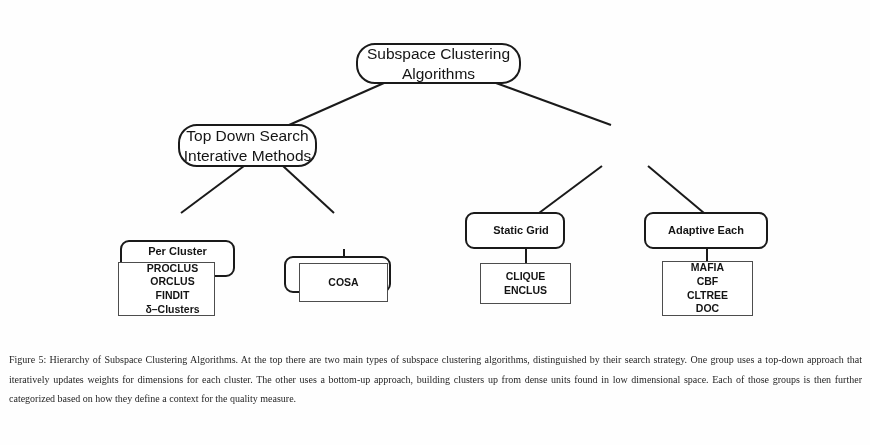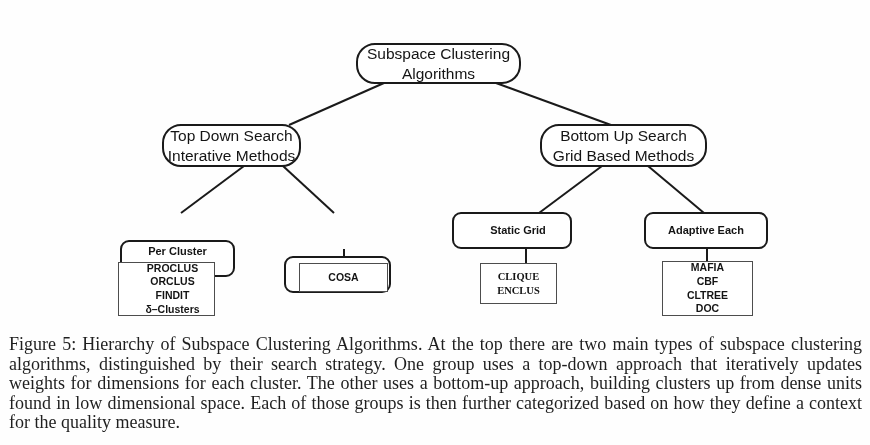--- a/index.html
+++ b/index.html
@@ -56,38 +56,38 @@
   }
   .node.leaf {
     border: 1px solid #4d4d4d;
     border-radius: 0;
     font-size: 10.5px;
     font-weight: bold;
     line-height: 1.3;
   }
   
   .n-root          { left: 356px; top: 43px;  width: 165px; height: 41px; }
-  .n-topdown       { left: 162px; top: 124px; width: 139px; height: 43px; }
+  .n-topdown       { left: 178px; top: 124px; width: 139px; height: 43px; }
   .n-bottomup      { left: 540px; top: 124px; width: 167px; height: 43px; }
   .n-percluster    { left: 120px; top: 212px; width: 115px; height: 37px; margin-top: 28px; }
   .n-perinstance   { left: 284px; top: 212px; width: 107px; height: 37px; margin-top: 44px; }
-  .n-staticgrid    { left: 452px; top: 212px; width: 120px; height: 37px; padding-left: 12px; }
+  .n-staticgrid    { left: 465px; top: 212px; width: 100px; height: 37px; padding-left: 12px; }
   .n-adaptivegrid  { left: 644px; top: 212px; width: 124px; height: 37px; }
   .n-leaf-percluster   { left: 118px; top: 262px; width: 97px; height: 54px; padding-left: 12px; }
-  .n-leaf-perinstance  { left: 299px; top: 263px; width: 89px; height: 29px; font-size: 12px; }
-  .n-leaf-staticgrid   { left: 480px; top: 263px; width: 77px; height: 41px; font-size: 11px; font-family: Liberation Serif, serif; }
+  .n-leaf-perinstance  { left: 299px; top: 263px; width: 89px; height: 39px; font-size: 12px; }
+  .n-leaf-staticgrid   { left: 480px; top: 263px; width: 91px; height: 41px; font-size: 11px; }
   .n-leaf-adaptivegrid { left: 662px; top: 261px; width: 91px; height: 55px; }
   .caption {
     position: absolute;
     left: 9px;
-    top: 335px;
+    top: 350px;
     width: 853px;
     margin: 0;
     font-family: "Liberation Serif", serif;
-    font-size: 18px;
+    font-size: 10px;
     line-height: 19.5px;
     color: #1f1f1f;
     text-align: justify;
   }
 </style>
 </head>
 <body>
 
 <div class="stage">
 
@@ -107,22 +107,20 @@
         <line x1="707" y1="249" x2="707" y2="262"></line>
       </g>
     </svg>
 
     <div class="node rounded lvl12 n-root">Subspace Clustering
 Algorithms</div>
 
     <div class="node rounded lvl12 n-topdown">Top Down Search
 Interative Methods</div>
 
-    <div class="node rounded lvl12 n-bottomup">Bottom Up Search
-Grid Based Methods</div>
 
     <div class="node rounded lvl3 n-percluster">Per Cluster
 Weighting</div>
 
     <div class="node rounded lvl3 n-perinstance">Per Instance
 Weighting</div>
 
     <div class="node rounded lvl3 n-staticgrid">Static Grid</div>
 
     <div class="node rounded lvl3 n-adaptivegrid">Adaptive Each</div>

